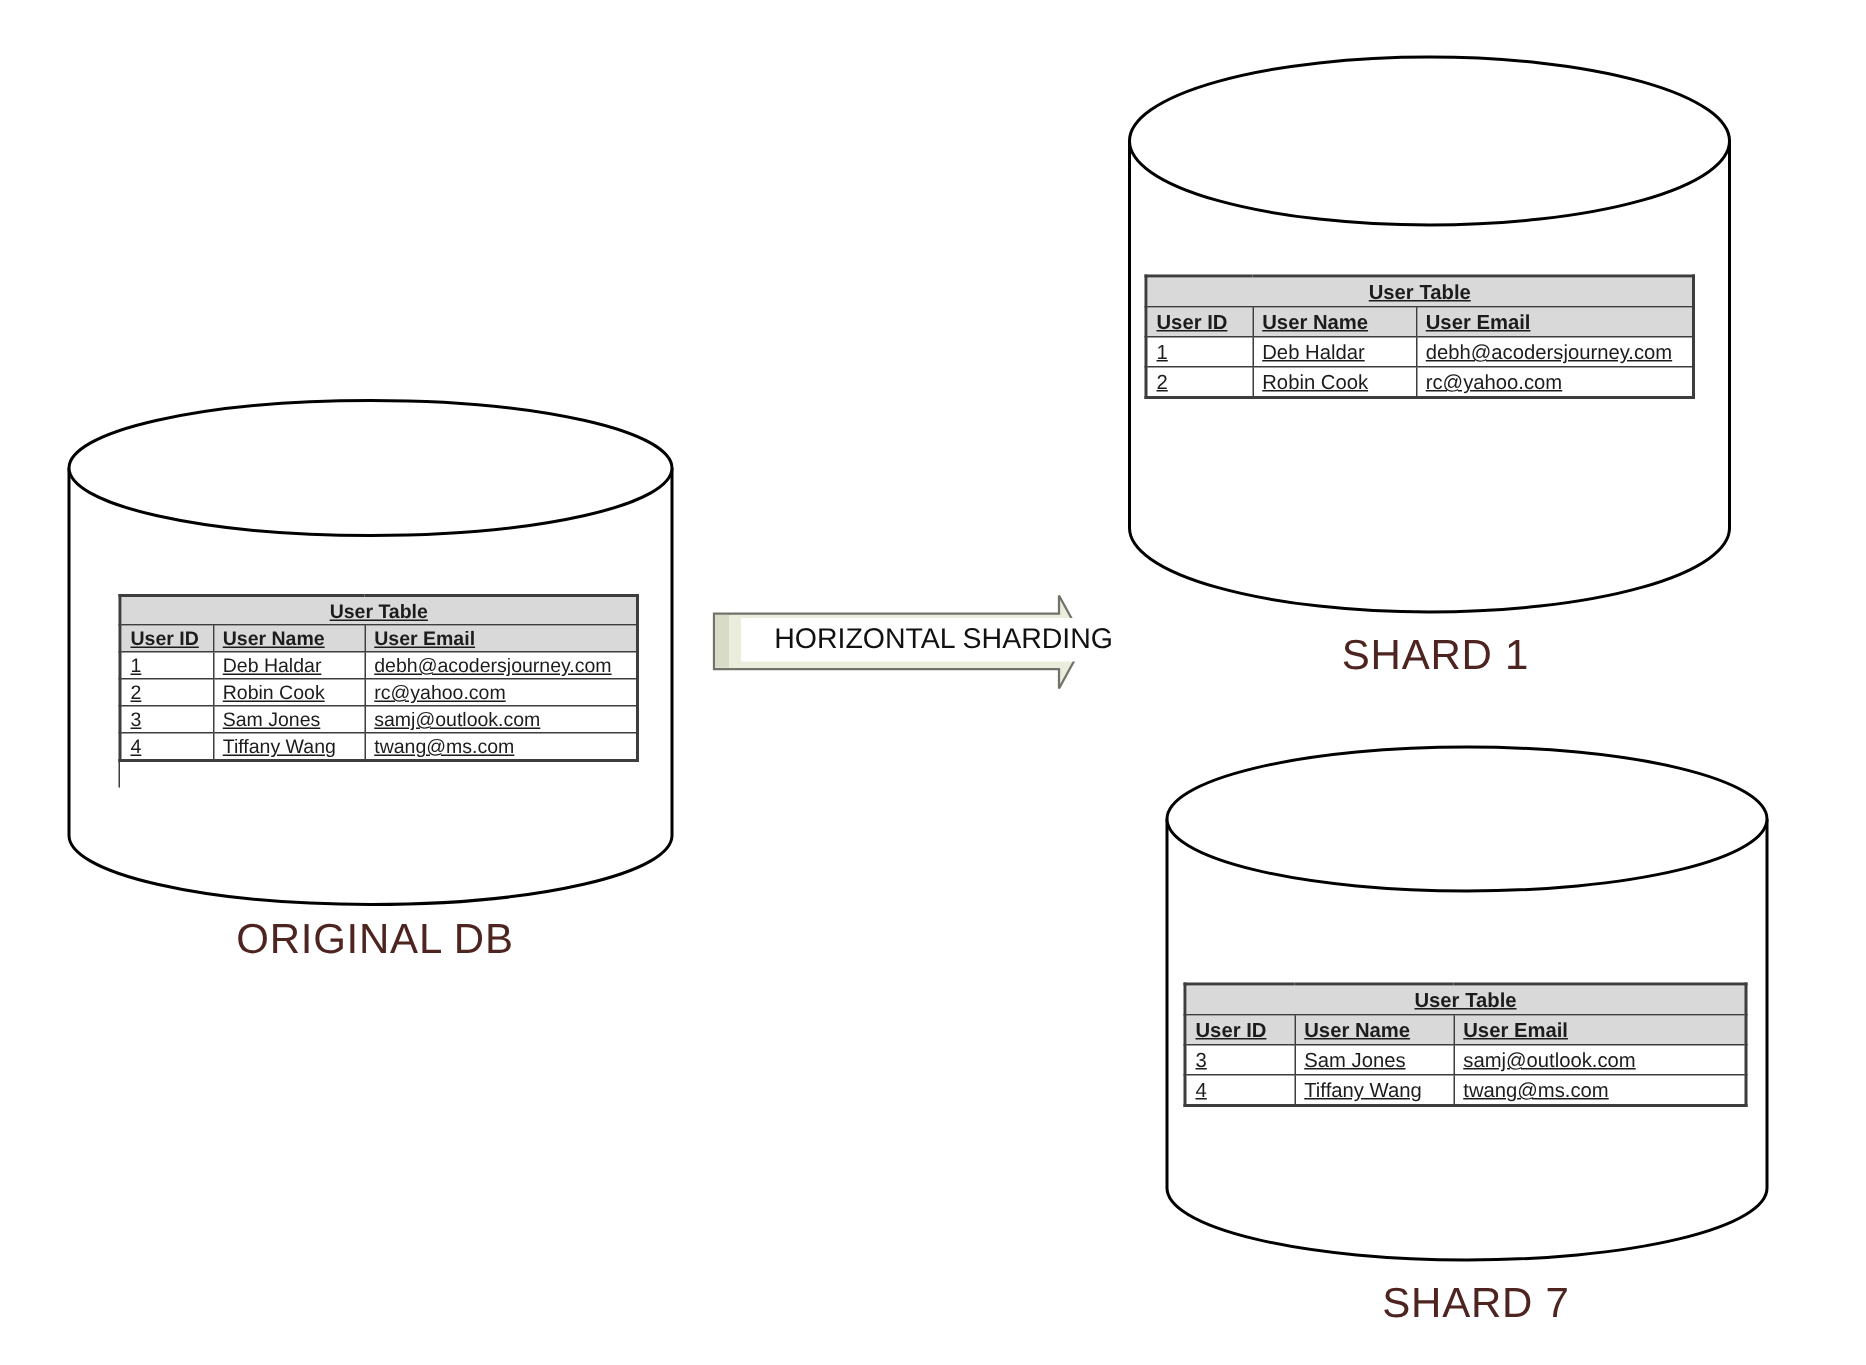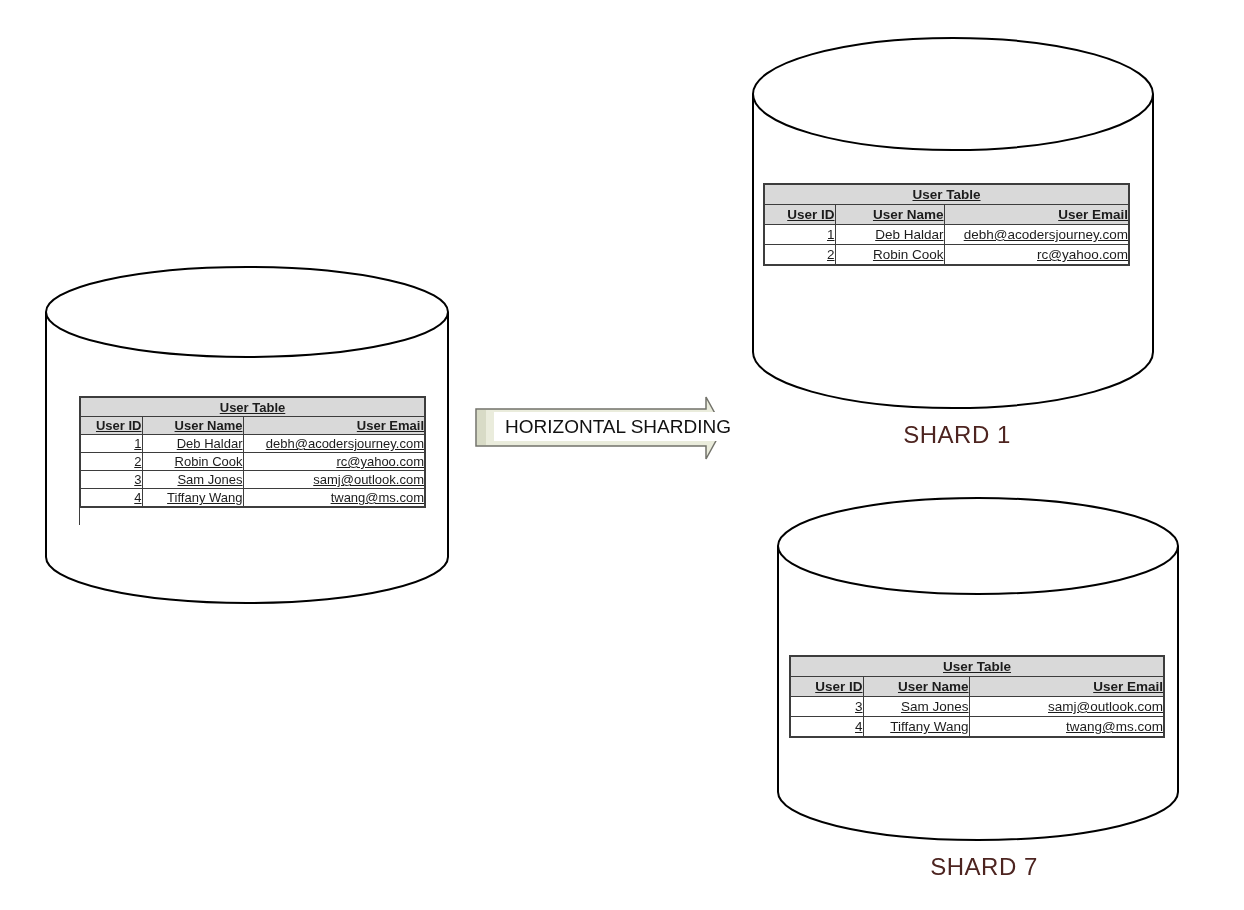--- a/index.html
+++ b/index.html
@@ -26,21 +26,21 @@
     background: #ffffff;
     color: #1c1c1c;
     border: 2px solid #3d3d3d;
     text-decoration: underline;
   }
   table.utable th, table.utable td {
     border: 1px solid #3d3d3d;
     padding: 0 0 0 6px;
     white-space: nowrap;
     overflow: hidden;
-    text-align: right;
+    text-align: left;
     vertical-align: middle;
     font-weight: 400;
   }
   table.utable th { background: #d9d9d9; font-weight: 700; }
   table.utable th.title { text-align: center; padding: 0; }
 
   #tbl-original { left: 79px;  top: 396px; }
   #tbl-original table { width: 345px; font-size: 13px; }
   #tbl-original th, #tbl-original td { height: 17px; }
   #tbl-original th.title { height: 18px; }
@@ -57,38 +57,38 @@
     position: absolute;
     left: 79px; top: 506px;
     width: 1px; height: 19px;
     background: #3d3d3d;
     z-index: 1;
   }
 
   
   .db-label {
     color: #4d2420;
-    font-size: 24px;
+    font-size: 28px;
     letter-spacing: 0.5px;
     text-align: center;
     white-space: nowrap;
   }
   #lbl-original { left: 130px; top: 610px; width: 240px; }
   #lbl-shard1   { left: 857px; top: 421px; width: 200px; }
   #lbl-shard2   { left: 884px; top: 853px; width: 200px; }
 
   
   #arrow-label {
     left: 494px; top: 412px;
     width: 248px; height: 29px;
     background: #ffffff;
     color: #111111;
     font-size: 19px;
     line-height: 29px;
-    text-align: center;
+    text-align: right;
     white-space: nowrap;
   }
 </style>
 </head>
 <body>
 
 <div id="canvas">
 
   <svg id="shapes-layer" width="1244" height="910" viewBox="0 0 1244 910" xmlns="http://www.w3.org/2000/svg">
 
@@ -207,18 +207,19 @@
       </tr>
       <tr>
         <td>4</td>
         <td>Tiffany Wang</td>
         <td>twang@ms.com</td>
       </tr>
     </tbody>
       </table>
   </div>
 
+  <div class="overlay db-label" id="lbl-original">ORIGINAL DB</div>
   <div class="overlay db-label" id="lbl-shard1">SHARD 1</div>
   <div class="overlay db-label" id="lbl-shard2">SHARD 7</div>
 
   <div class="overlay" id="arrow-label">HORIZONTAL SHARDING</div>
 
 </div>
 
 </body></html>

